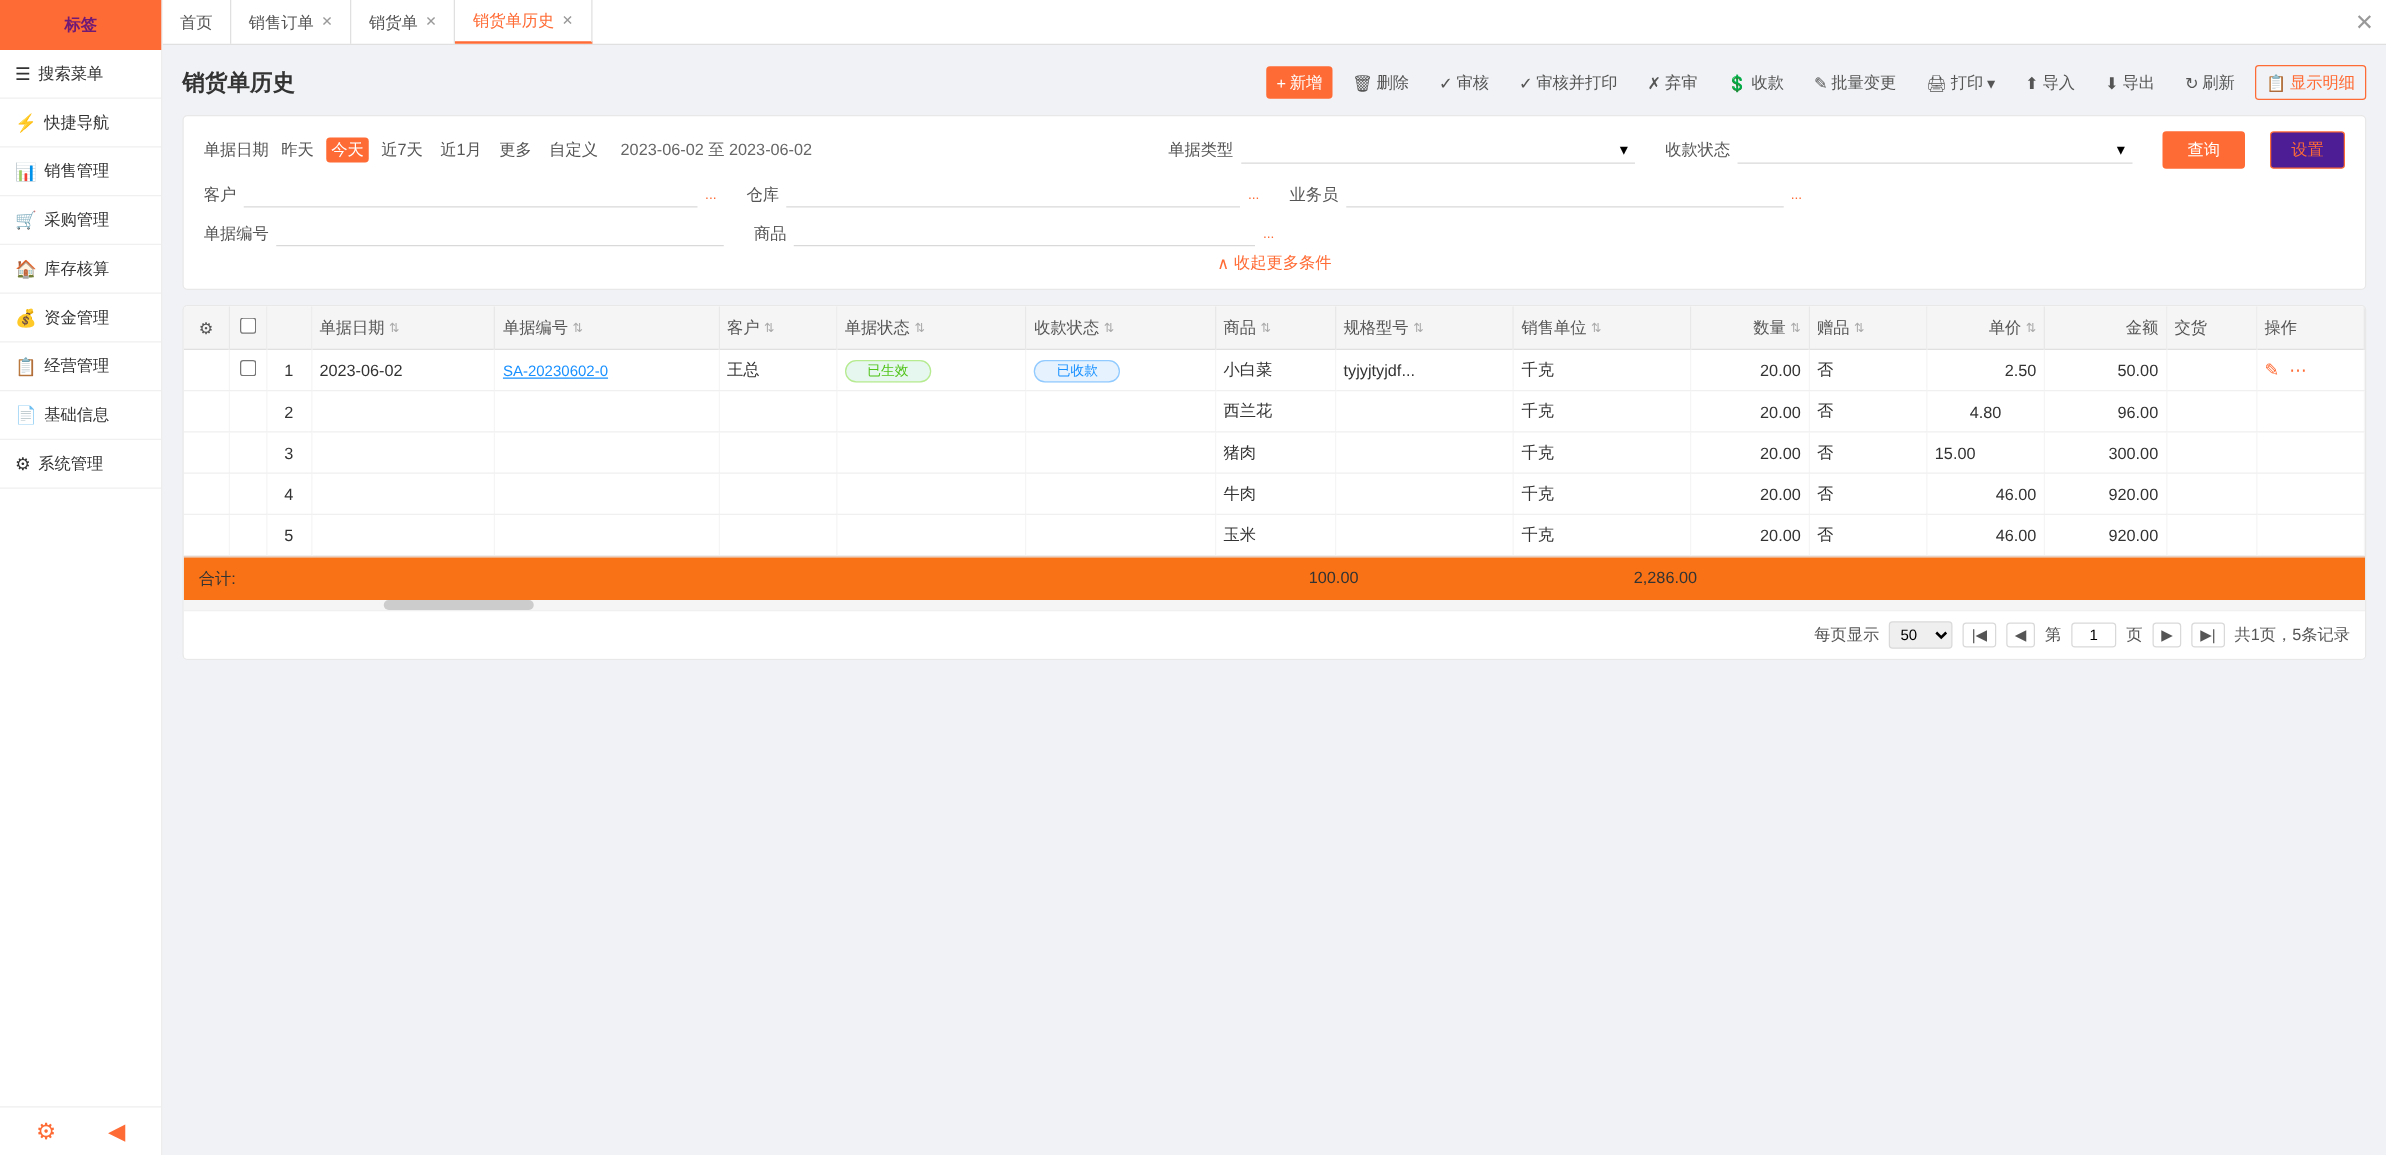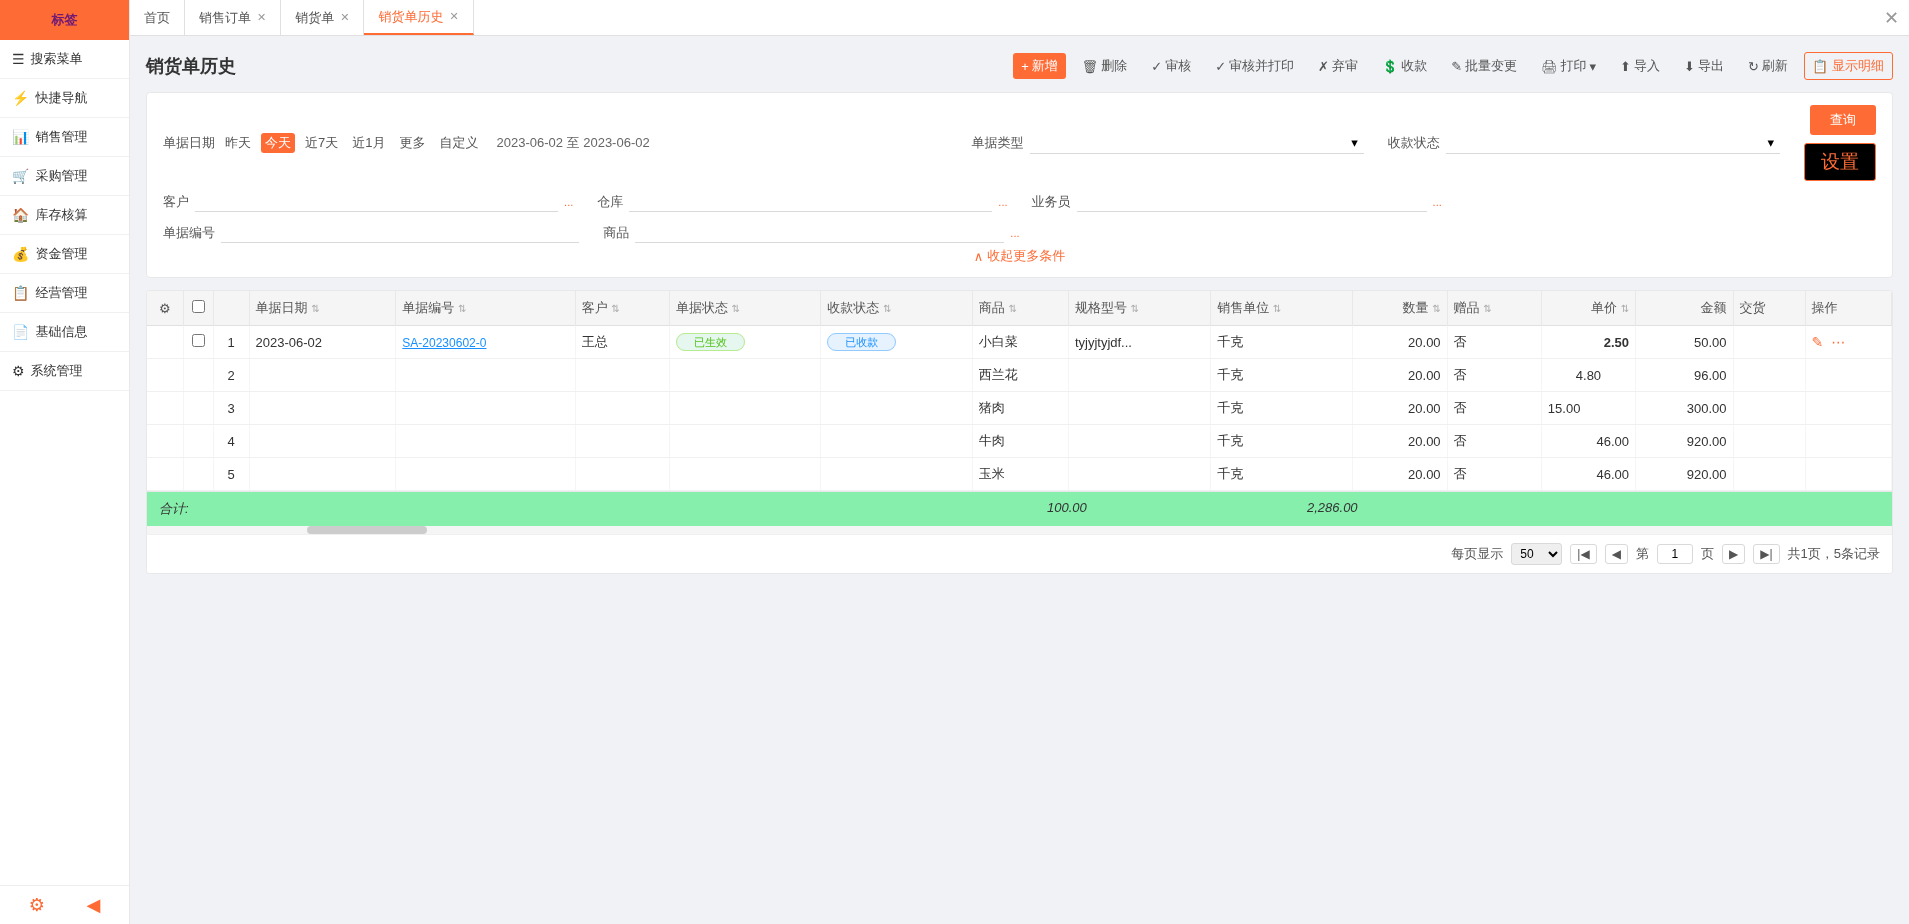--- a/index.html
+++ b/index.html
@@ -220,32 +220,31 @@
     .query-btn {
       background: #ff6b35;
       color: #fff;
       border: none;
       padding: 6px 20px;
       border-radius: 3px;
       cursor: pointer;
       font-size: 13px;
     }
     .settings-btn {
-      background: #000000;
+      background: #4c1d95;
       color: #ff6b35;
       border: 1px solid #ff6b35;
       padding: 5px 16px;
       border-radius: 3px;
       cursor: pointer;
-      font-size: 19px;
+      font-size: 13px;
     }
     .filter-action-col {
       display: flex;
-      flex-direction: column;
-      gap: 8px;
+      gap: 20px;
       align-items: flex-end;
     }
 
     
     .table-container {
       background: #fff;
       border-radius: 4px;
       border: 1px solid #e8e8e8;
       overflow: auto;
     }
@@ -284,27 +283,26 @@
     .badge-blue { background: #e6f3ff; color: #1890ff; border: 1px solid #91caff; }
     .link-text { color: #1890ff; cursor: pointer; text-decoration: underline; font-size: 12px; }
     .action-icons { display: flex; gap: 8px; }
     .action-icon { cursor: pointer; color: #ff6b35; font-size: 14px; }
     .col-no { width: 36px; text-align: center; }
     .col-checkbox { width: 30px; text-align: center; }
     .col-settings { width: 36px; text-align: center; }
 
     
     .table-footer {
-      background: #86efac;
+      background: #f97316;
       border-top: 1px solid #e8e8e8;
       display: flex;
       padding: 8px 12px;
       font-size: 12px;
       color: #333;
-      font-style: italic;
     }
     .table-footer .total-label { min-width: 90px; }
 
     
     .pagination {
       display: flex;
       align-items: center;
       justify-content: flex-end;
       padding: 8px 12px;
       gap: 8px;
@@ -650,21 +648,21 @@
         <span class="badge badge-green">已生效</span>
       </td>
       <td>
         <span class="badge badge-blue">已收款</span>
       </td>
       <td>小白菜</td>
       <td>tyjyjtyjdf...</td>
       <td>千克</td>
       <td style="text-align:right;">20.00</td>
       <td>否</td>
-      <td style="text-align:right;font-weight:bold;">2.50</td>
+      <td style="text-align:right;">2.50</td>
       <td style="text-align:right;">50.00</td>
       <td></td>
       <td>
         <div class="action-icons">
           <span class="action-icon">✎</span>
           <span class="action-icon">⋯</span>
         </div>
       </td>
     </tr>
             <tr>

